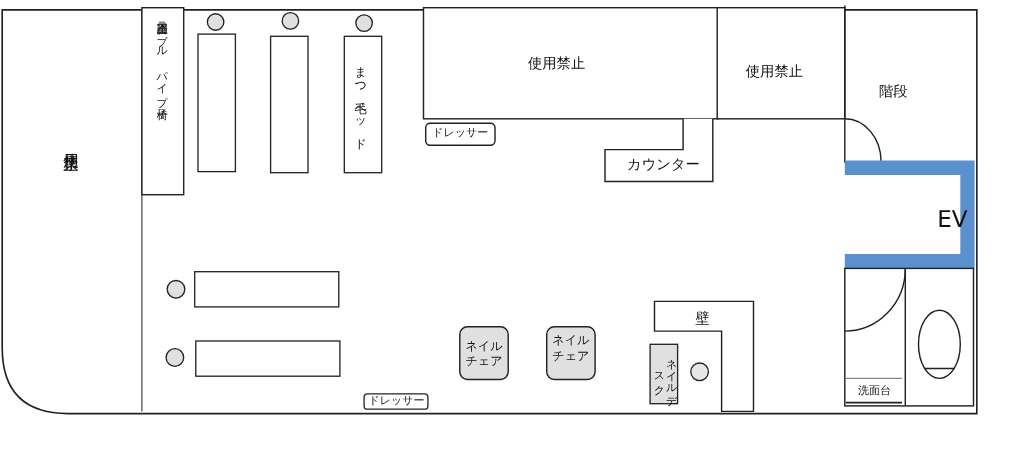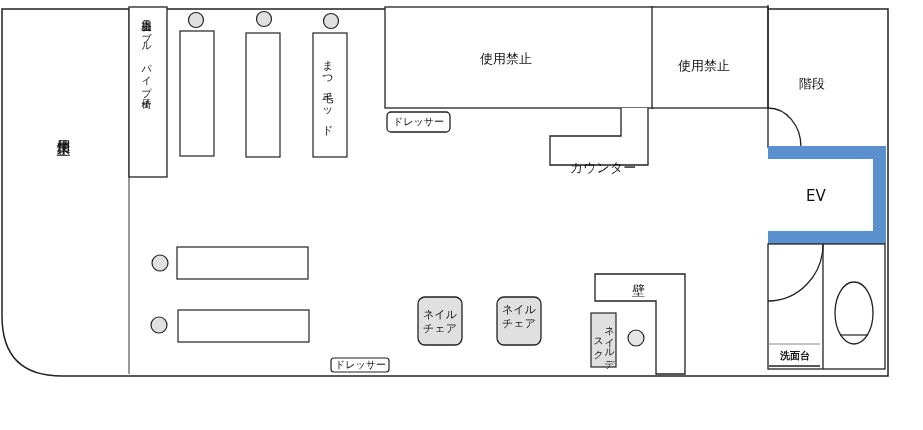--- a/index.html
+++ b/index.html
@@ -71,25 +71,25 @@
 
 <div class="lbl vert tiny" style="left:141px; top:13px; letter-spacing:0;">会議用テーブル　パイプ椅子</div>
 
 <div class="lbl vert small" style="left:322px; top:52px; letter-spacing:3px;">まつ毛ベッド</div>
 
 <div class="lbl" style="left:480px; top:52px;">使用禁止</div>
 <div class="lbl" style="left:678px; top:59px;">使用禁止</div>
 <div class="lbl" style="left:799px; top:77px;">階段</div>
 
 <div class="lbl tiny" style="left:393px; top:117px;">ドレッサー</div>
-<div class="lbl" style="left:570px; top:161px;text-align:center;">カウンター</div>
+<div class="lbl" style="left:570px; top:144px;text-align:center;">カウンター</div>
 
-<div class="lbl" style="left:806px; top:189px; font-size:15px;">EV</div>
+<div class="lbl" style="left:852px; top:189px; font-size:21px;">EV</div>
 
-<div class="lbl tiny" style="left:780px; top:351px;font-weight:bold;">洗面台</div>
+<div class="lbl tiny" style="left:780px; top:351px;">洗面台</div>
 
 <div class="lbl tiny" style="left:335px; top:360px;">ドレッサー</div>
 
 <div style="position:absolute; left:418px; top:308px; width:44px; text-align:center; font-size:11px; line-height:14px; color:#111;">
   <div>ネイル</div>
   <div>チェア</div>
 </div>
 <div style="position:absolute; left:497px; top:303px; width:44px; text-align:center; font-size:11px; line-height:14px; color:#111;">
   <div>ネイル</div>
   <div>チェア</div>

